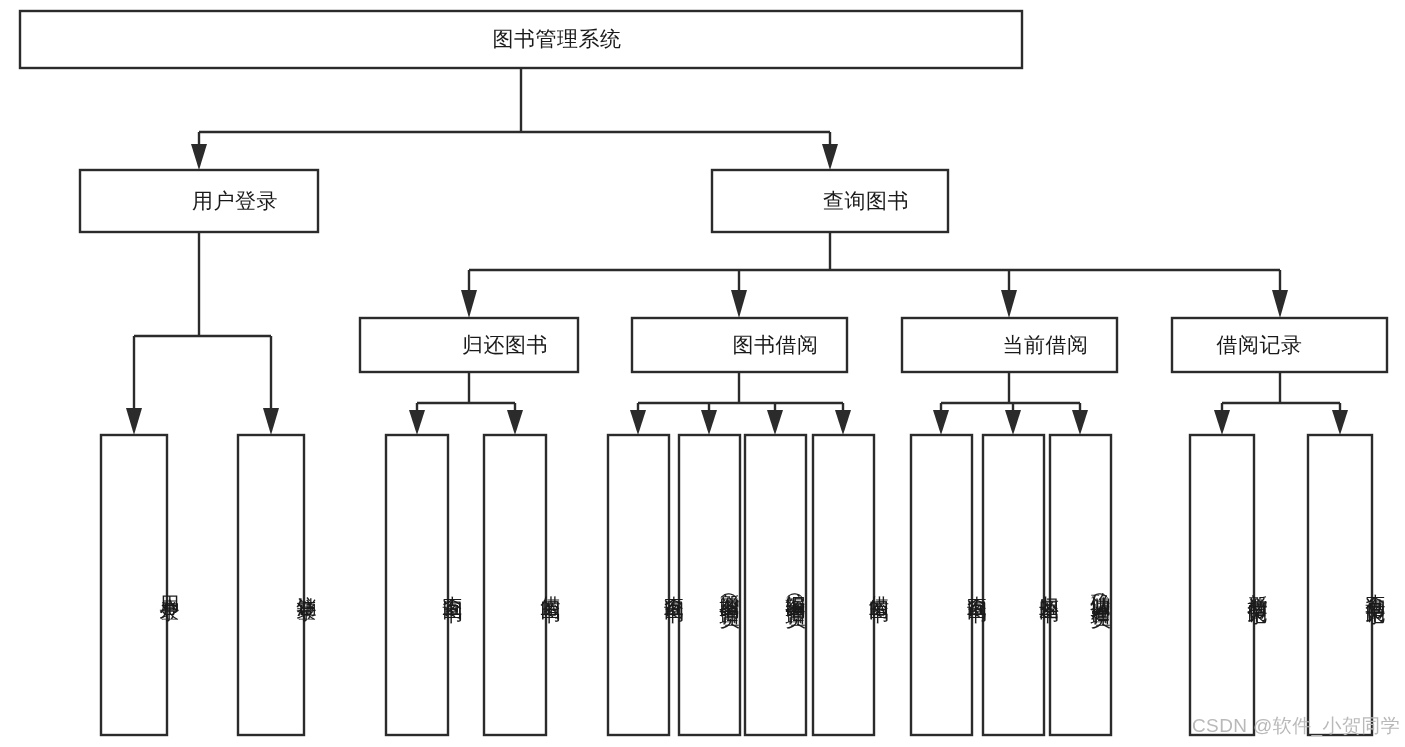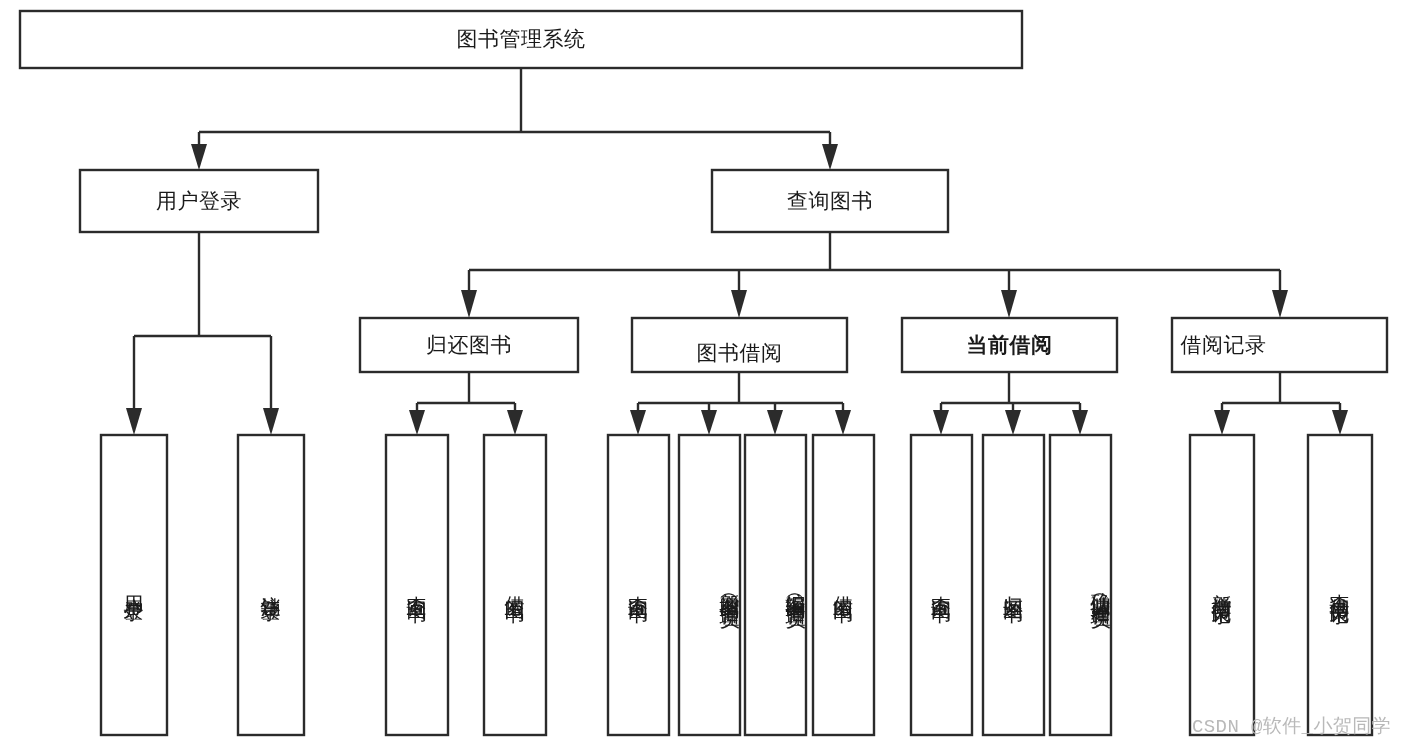--- a/index.html
+++ b/index.html
@@ -46,41 +46,42 @@
     display: flex;
     align-items: center;
     justify-content: center;
     color: #1a1a1a;
     font-family: "Liberation Sans", "DejaVu Sans", sans-serif;
     font-size: 21px;
     letter-spacing: 0.5px;
     line-height: 1.05;
     white-space: nowrap;
     pointer-events: none;
+    padding-left: 36px;
   }
   .node-label.vertical {
     writing-mode: vertical-rl;
     text-orientation: upright;
     font-size: 20px;
     letter-spacing: 2.5px;
     line-height: 1.0;
     white-space: nowrap;
   }
   .node-label.vertical.top-aligned {
     align-items: flex-start;
     padding-top: 6px;
     box-sizing: border-box;
   }
   .watermark {
     position: absolute;
     left: 1192px;
     top: 713px;
     font-size: 19px;
     color: #b9b9b9;
-    font-family: Liberation Mono, monospace;
+    font-family: Liberation Sans, sans-serif;
     white-space: nowrap;
     letter-spacing: 0.4px;
   }
 </style>
 </head>
 <body>
 
 <div id="diagram-root">
 
   <svg class="diagram" viewBox="0 0 1405 747">
@@ -187,22 +188,22 @@
     </g>
 
   </svg>
 
   <div class="node-label" style="left:20px; top:11px; width:1002px; height:57px;">图书管理系统</div>
 
   <div class="node-label" style="left:80px; top:170px; width:238px; height:62px;">用户登录</div>
   <div class="node-label" style="left:712px; top:170px; width:236px; height:62px;">查询图书</div>
 
   <div class="node-label" style="left:360px; top:318px; width:218px; height:54px;">归还图书</div>
-  <div class="node-label" style="left:632px; top:318px; width:215px; height:54px;margin-top:8px;">图书借阅</div>
-  <div class="node-label" style="left:902px; top:318px; width:215px; height:54px;font-weight:bold;">当前借阅</div>
+  <div class="node-label" style="left:632px; top:318px; width:215px; height:54px;">图书借阅</div>
+  <div class="node-label" style="left:902px; top:318px; width:215px; height:54px;">当前借阅</div>
   <div class="node-label" style="left:1116px; top:318px; width:215px; height:54px;">借阅记录</div>
 
   <div class="node-label vertical" style="left:101px; top:435px; width:66px; height:300px;">用户登录</div>
   <div class="node-label vertical" style="left:238px; top:435px; width:66px; height:300px;">注销登录</div>
 
   <div class="node-label vertical" style="left:386px; top:435px; width:62px; height:300px;">查询图书</div>
   <div class="node-label vertical" style="left:484px; top:435px; width:62px; height:300px;">借阅图书</div>
 
   <div class="node-label vertical" style="left:608px; top:435px; width:61px; height:300px;">查询图书</div>
   <div class="node-label vertical top-aligned" style="left:679px; top:435px; width:61px; height:300px;">新增图书（管理员）</div>

